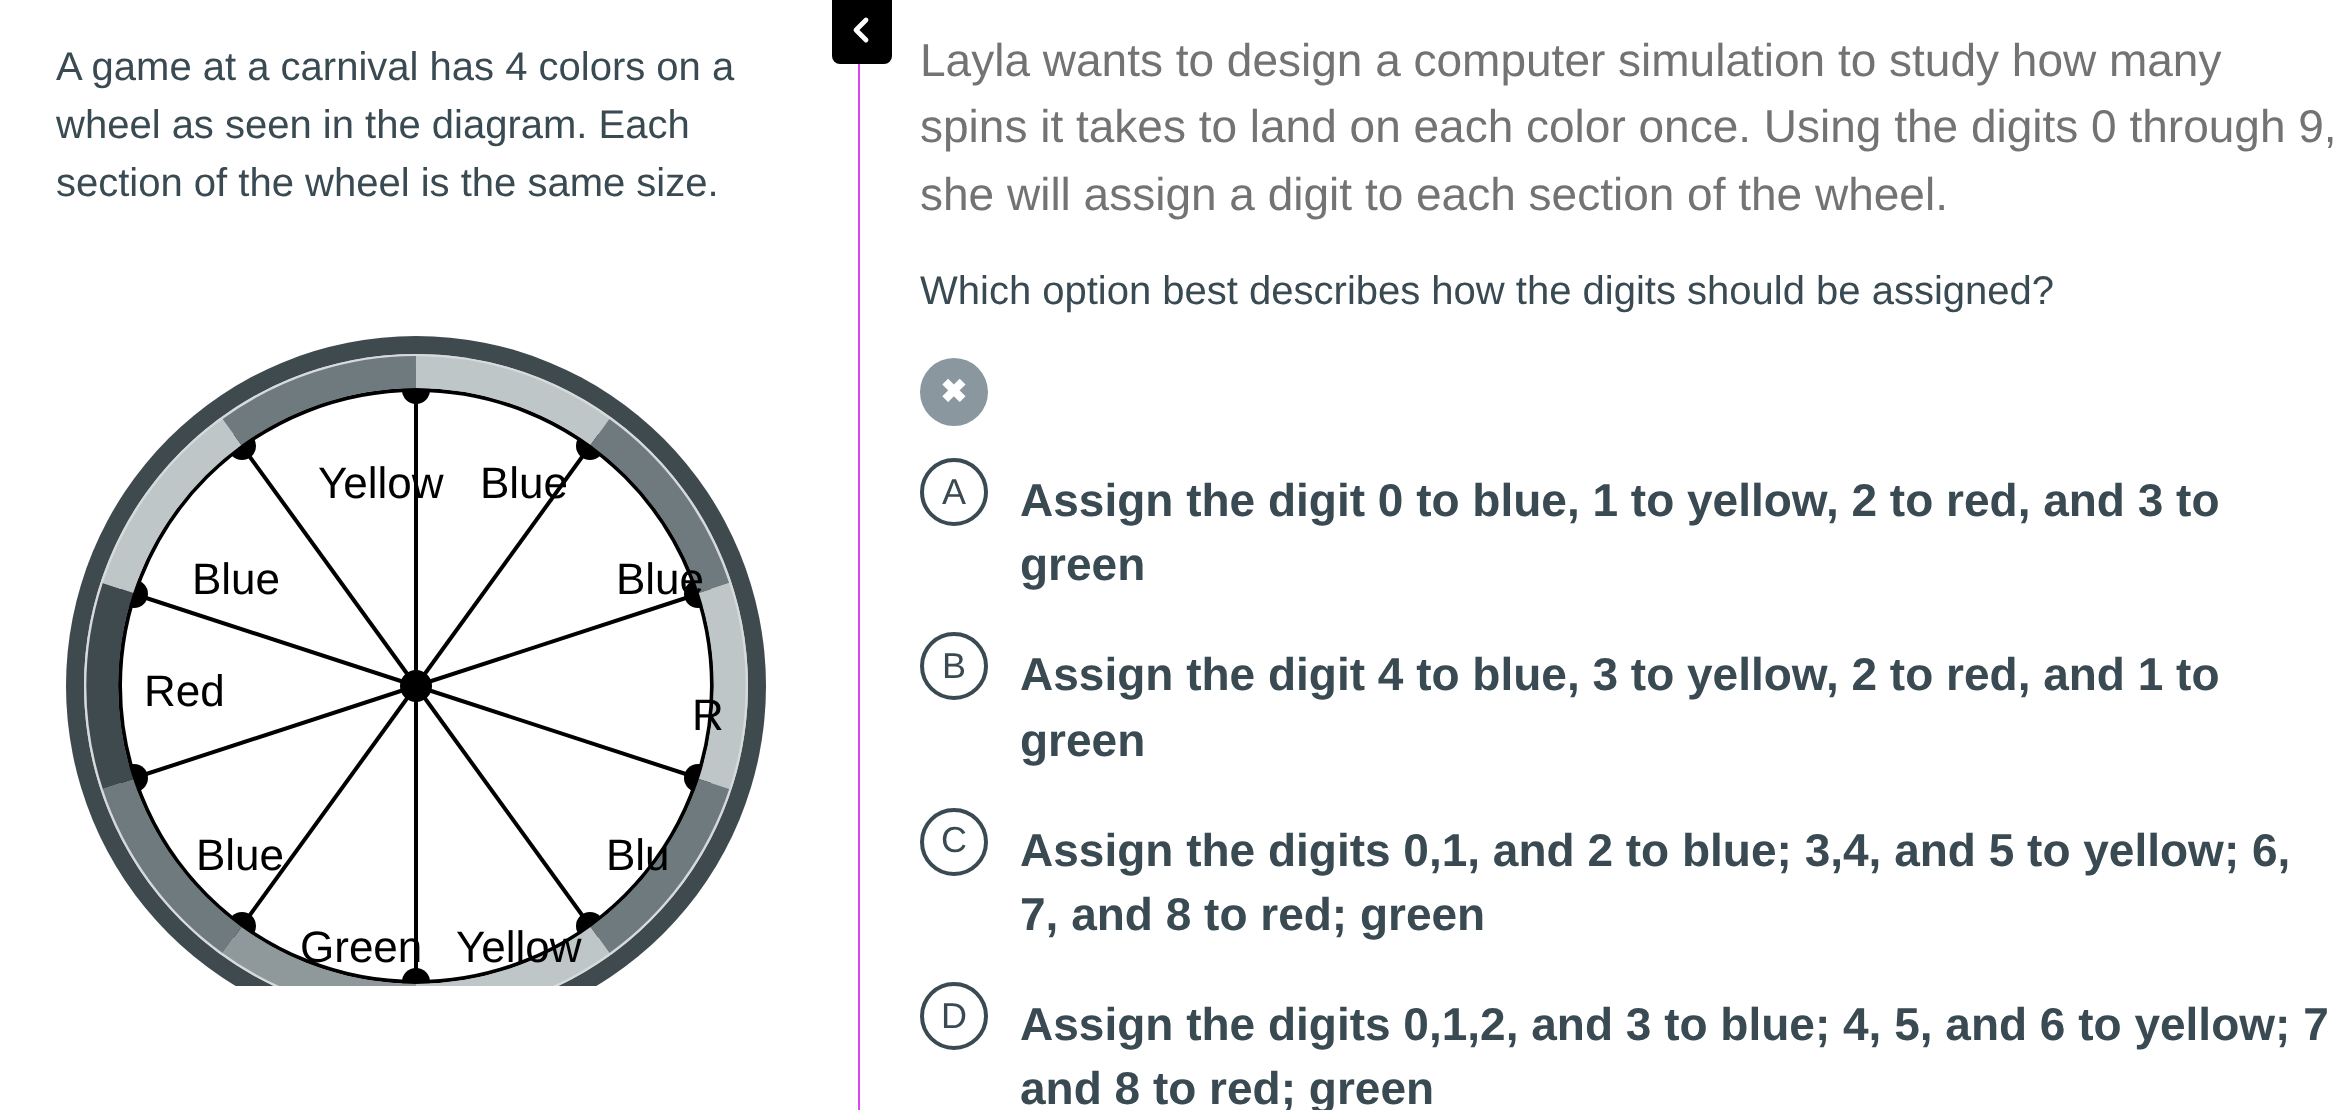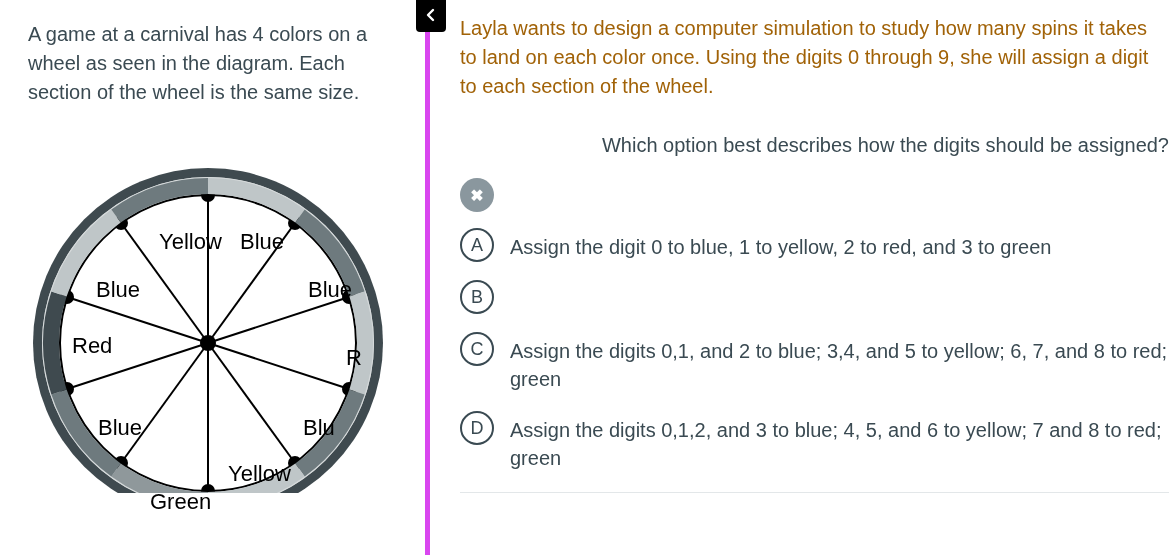--- a/index.html
+++ b/index.html
@@ -12,21 +12,21 @@
     overflow: hidden;
     position: relative;
   }
   .container {
     display: flex;
     height: 100%;
   }
   .left-panel {
     width: 430px;
     padding: 20px 16px 0 28px;
-    border-right: 5px solid #d946ef;
+    border-right: 1px solid #d946ef;
     position: relative;
   }
   .left-text {
     font-size: 20px;
     line-height: 1.45;
     color: #3a4a52;
   }
   .wheel-wrap {
     position: relative;
     margin-top: 26px;
@@ -56,31 +56,30 @@
     background: #000;
     border-bottom-left-radius: 4px;
     border-bottom-right-radius: 4px;
     color: #fff;
     display: flex;
     align-items: center;
     justify-content: center;
   }
   .nav-tab svg { transform: rotate(0deg); }
   .q-text {
-    font-size: 20px;
+    font-size: 23px;
     line-height: 1.45;
-    color: #a16207;
-    margin-bottom: 30px;
+    color: #737373;
+    margin-bottom: 18px;
   }
   .q-prompt {
     font-size: 20px;
     line-height: 1.45;
     color: #3a4a52;
     margin-bottom: 18px;
-    text-align: right;
   }
   .clear-btn {
     width: 34px;
     height: 34px;
     border-radius: 50%;
     background: #8a979e;
     display: flex;
     align-items: center;
     justify-content: center;
     margin-bottom: 18px;
@@ -106,24 +105,25 @@
     border: 2px solid #3a4a52;
     display: flex;
     align-items: center;
     justify-content: center;
     font-size: 18px;
     color: #3a4a52;
     margin-right: 16px;
     margin-top: -2px;
   }
   .option-text {
-    font-size: 20px;
+    font-size: 23px;
     line-height: 1.4;
     color: #3a4a52;
     padding-top: 3px;
+    font-weight: bold;
   }
   .divider {
     border: none;
     border-top: 1px solid #e3e7e9;
     margin-top: 6px;
   }
 </style>
 </head>
 <body>
 
@@ -189,21 +189,21 @@
       </svg>
 
       <span class="wheel-label" style="left:131px; top:96px;">Yellow</span>
       <span class="wheel-label" style="left:212px; top:96px;">Blue</span>
       <span class="wheel-label" style="left:68px;  top:144px;">Blue</span>
       <span class="wheel-label" style="left:280px; top:144px;">Blue</span>
       <span class="wheel-label" style="left:44px;  top:200px;">Red</span>
       <span class="wheel-label" style="left:318px; top:212px;">R</span>
       <span class="wheel-label" style="left:70px;  top:282px;">Blue</span>
       <span class="wheel-label" style="left:275px; top:282px;">Blu</span>
-      <span class="wheel-label" style="left:122px; top:328px;margin-top:28px;">Green</span>
+      <span class="wheel-label" style="left:122px; top:328px;">Green</span>
       <span class="wheel-label" style="left:200px; top:328px;">Yellow</span>
     </div>
   </div>
 
   <div class="nav-tab" style="left:416px;">
     <svg width="14" height="14" viewBox="0 0 14 14">
       <polyline points="9,2 4,7 9,12" fill="none" stroke="#fff" stroke-width="2.4" stroke-linecap="round" stroke-linejoin="round"></polyline>
     </svg>
   </div>
 
@@ -215,20 +215,21 @@
       <span>✖</span>
     </div>
 
     <div class="options">
       <div class="option-row">
         <div class="option-bubble">A</div>
         <div class="option-text">Assign the digit 0 to blue, 1 to yellow, 2 to red, and 3 to green</div>
       </div>
       <div class="option-row">
         <div class="option-bubble">B</div>
+        <div class="option-text">Assign the digit 4 to blue, 3 to yellow, 2 to red, and 1 to green</div>
       </div>
       <div class="option-row">
         <div class="option-bubble">C</div>
         <div class="option-text">Assign the digits 0,1, and 2 to blue; 3,4, and 5 to yellow; 6, 7, and 8 to red; green</div>
       </div>
       <div class="option-row">
         <div class="option-bubble">D</div>
         <div class="option-text">Assign the digits 0,1,2, and 3 to blue; 4, 5, and 6 to yellow; 7 and 8 to red; green</div>
       </div>
     </div>

